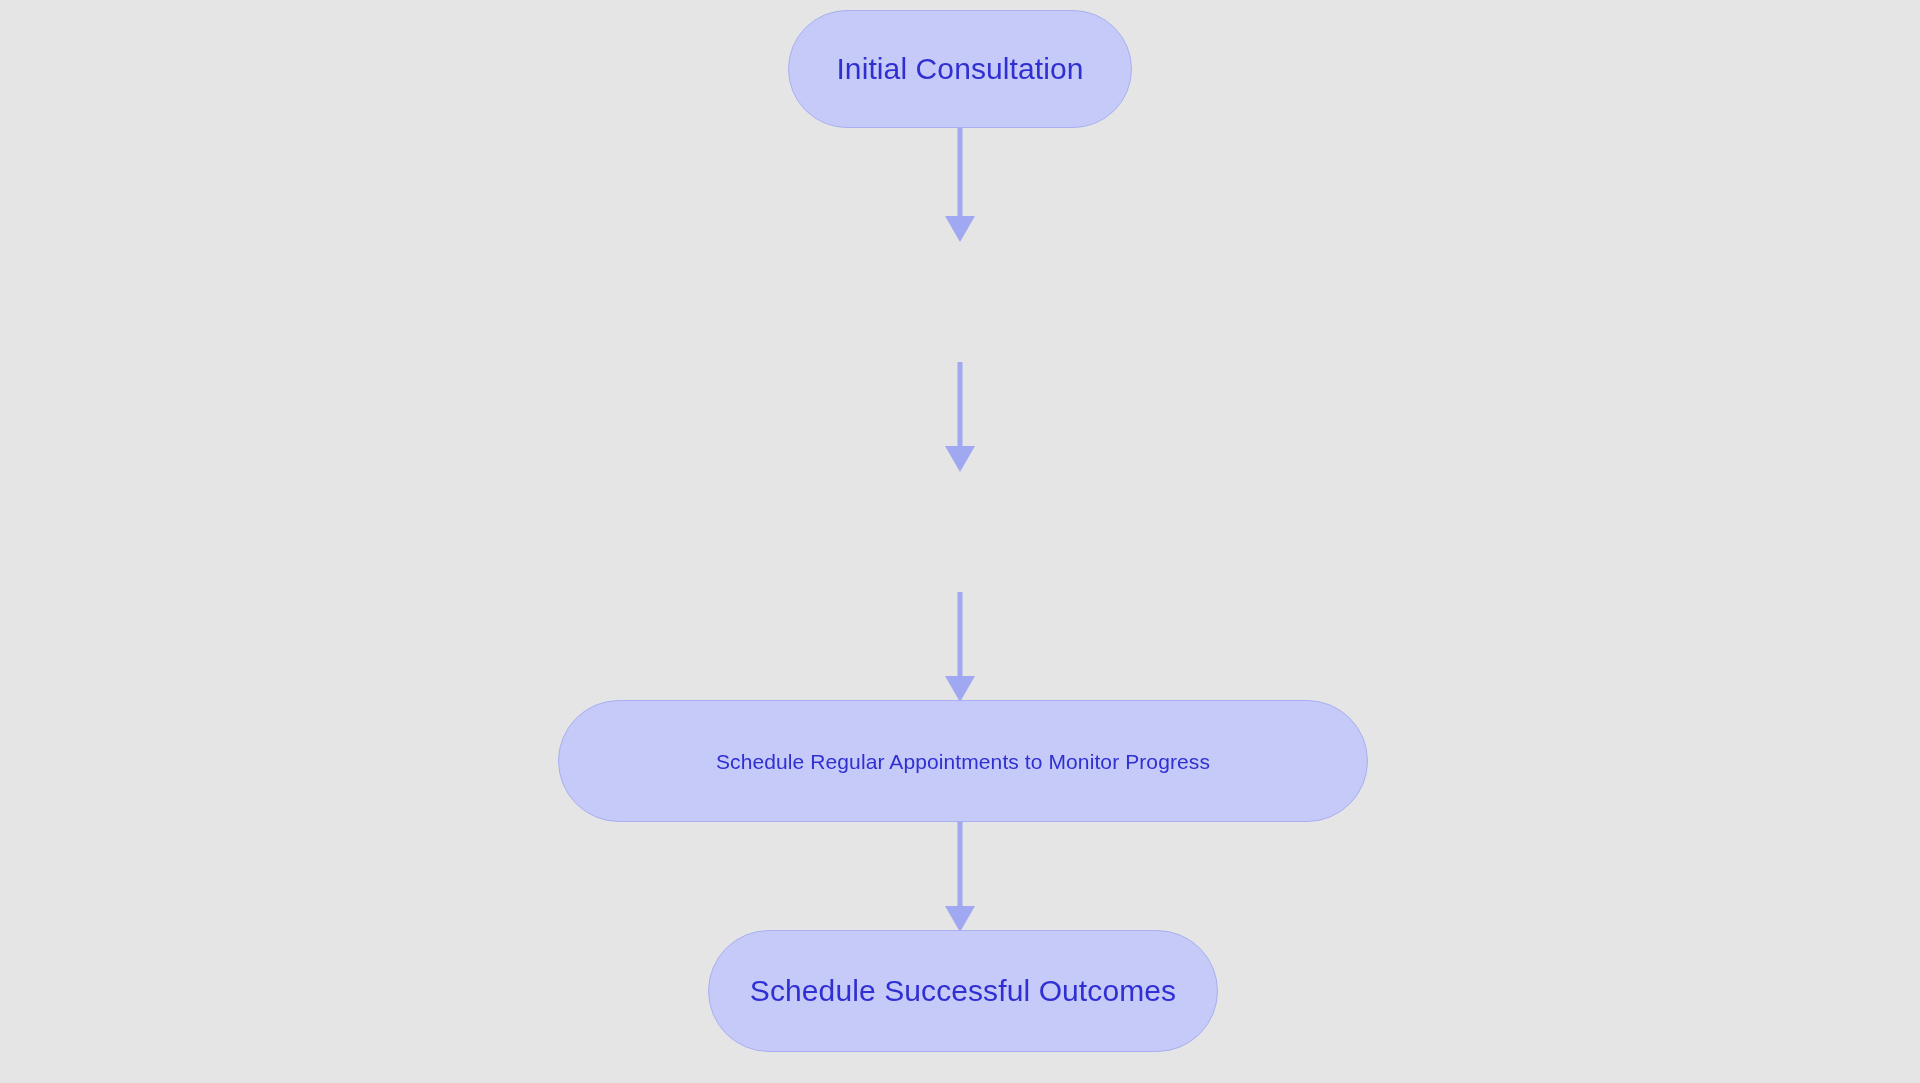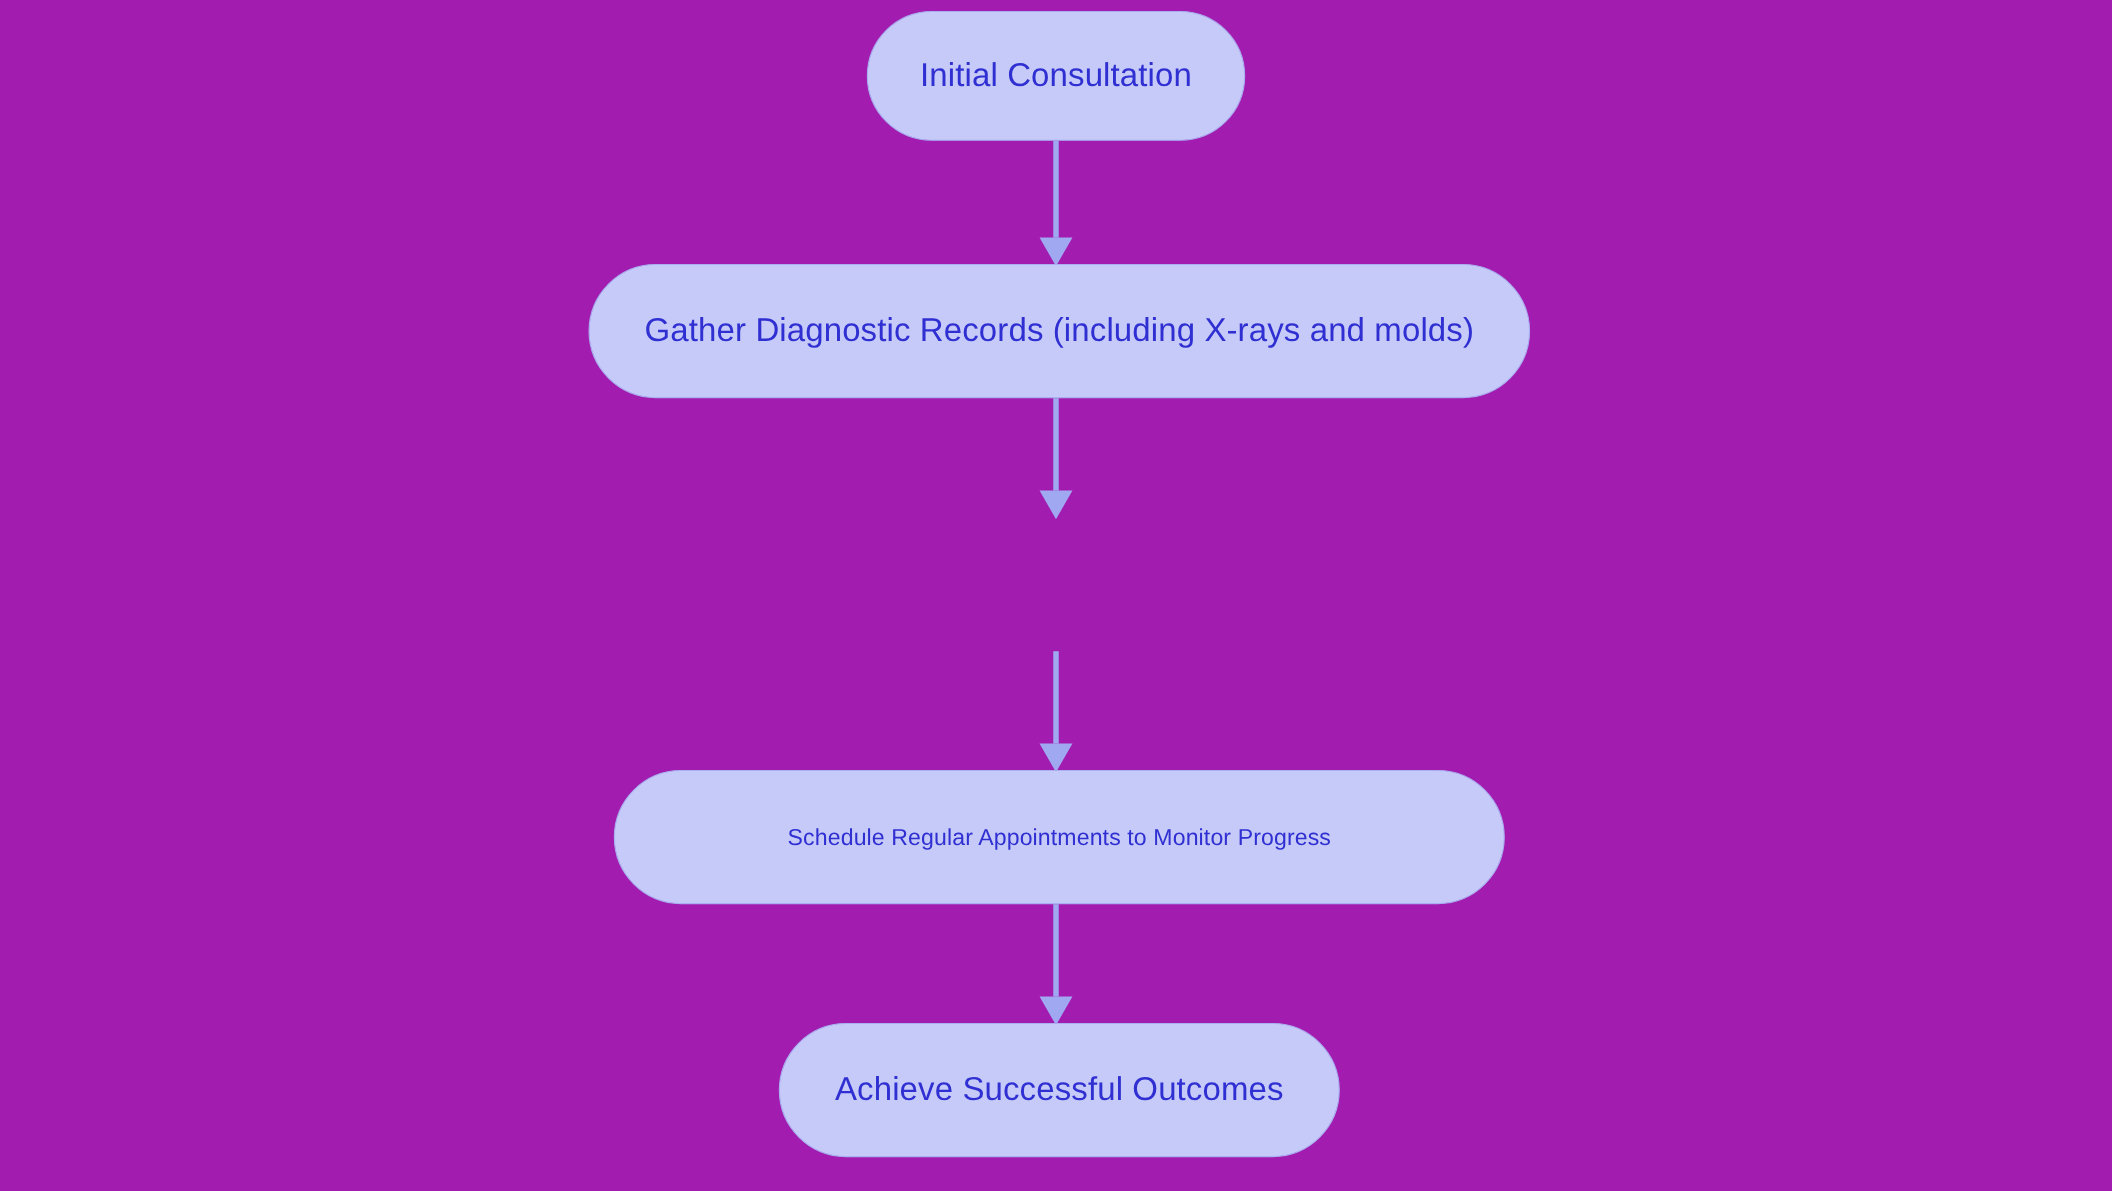--- a/index.html
+++ b/index.html
@@ -44,21 +44,21 @@
     width: 40px;
   }
   .connector svg {
     display: block;
     overflow: visible;
   }
 </style>
 </head>
 <body>
 
-<div id="flowchart-canvas" style="background: #a21caf;">
+<div id="flowchart-canvas" style="background: #e5e5e5;">
 
   <div class="connector" id="edge-0" style="left: 940px; top: 128px; width: 40px; height: 114px;">
       <svg width="40" height="114" viewBox="0 0 40 114">
         <rect x="17.5" y="0" width="5" height="88" fill="#9fa8f0"></rect>
         <polygon points="5,88 35,88 20,114" fill="#9fa8f0"></polygon>
       </svg>
     </div>
   <div class="connector" id="edge-1" style="left: 940px; top: 362px; width: 40px; height: 110px;">
       <svg width="40" height="110" viewBox="0 0 40 110">
         <rect x="17.5" y="0" width="5" height="84" fill="#9fa8f0"></rect>
@@ -75,26 +75,23 @@
       <svg width="40" height="110" viewBox="0 0 40 110">
         <rect x="17.5" y="0" width="5" height="84" fill="#9fa8f0"></rect>
         <polygon points="5,84 35,84 20,110" fill="#9fa8f0"></polygon>
       </svg>
     </div>
 
   <div class="node" id="node-0" style="left: 788px; top: 10px; width: 344px; height: 118px; font-size: 30px; background: rgb(198, 202, 248); border-color: rgb(169, 175, 240); color: rgb(47, 47, 210); border-radius: 59px;">
     <span class="node-label">Initial Consultation</span>
   </div>
 
-  <div class="node" id="node-1" style="left: 535px; top: 240px; width: 856px; height: 122px; font-size: 30px; background: rgb(198, 202, 248); border-color: rgb(169, 175, 240); color: rgb(47, 47, 210); border-radius: 61px;">
-    <span class="node-label">Gather Diagnostic Records (including X-rays and molds)</span>
-  </div>
 
 
   <div class="node" id="node-3" style="left: 558px; top: 700px; width: 810px; height: 122px; font-size: 21px; background: rgb(198, 202, 248); border-color: rgb(169, 175, 240); color: rgb(47, 47, 210); border-radius: 61px;">
     <span class="node-label">Schedule Regular Appointments to Monitor Progress</span>
   </div>
 
   <div class="node" id="node-4" style="left: 708px; top: 930px; width: 510px; height: 122px; font-size: 30px; background: rgb(198, 202, 248); border-color: rgb(169, 175, 240); color: rgb(47, 47, 210); border-radius: 61px;">
-    <span class="node-label">Achieve Successful Outcomes</span>
+    <span class="node-label">Schedule Successful Outcomes</span>
   </div>
 
 </div>
 
 </body></html>

